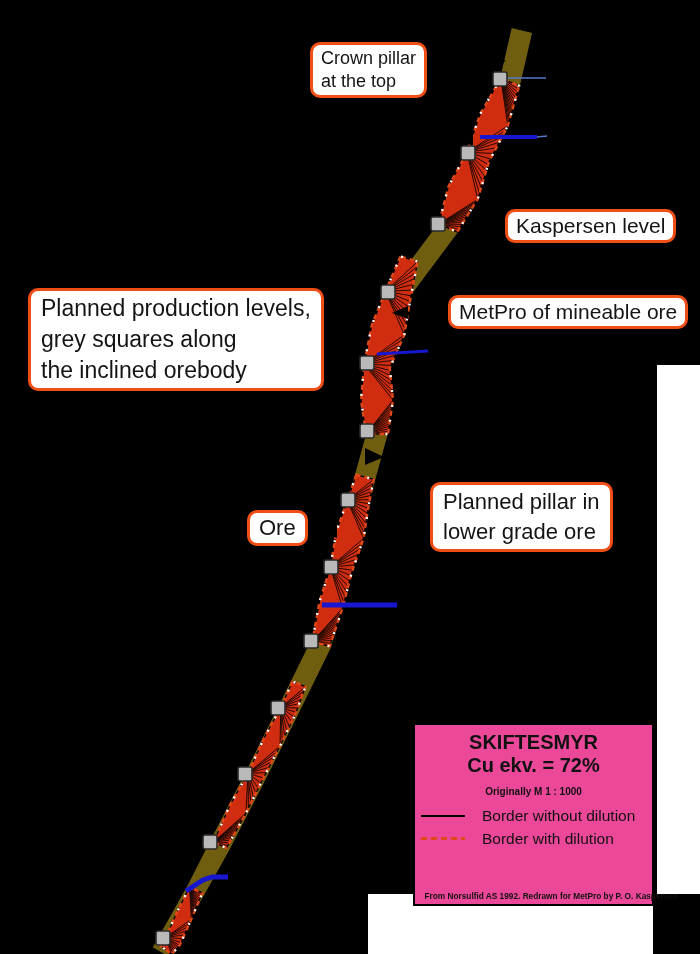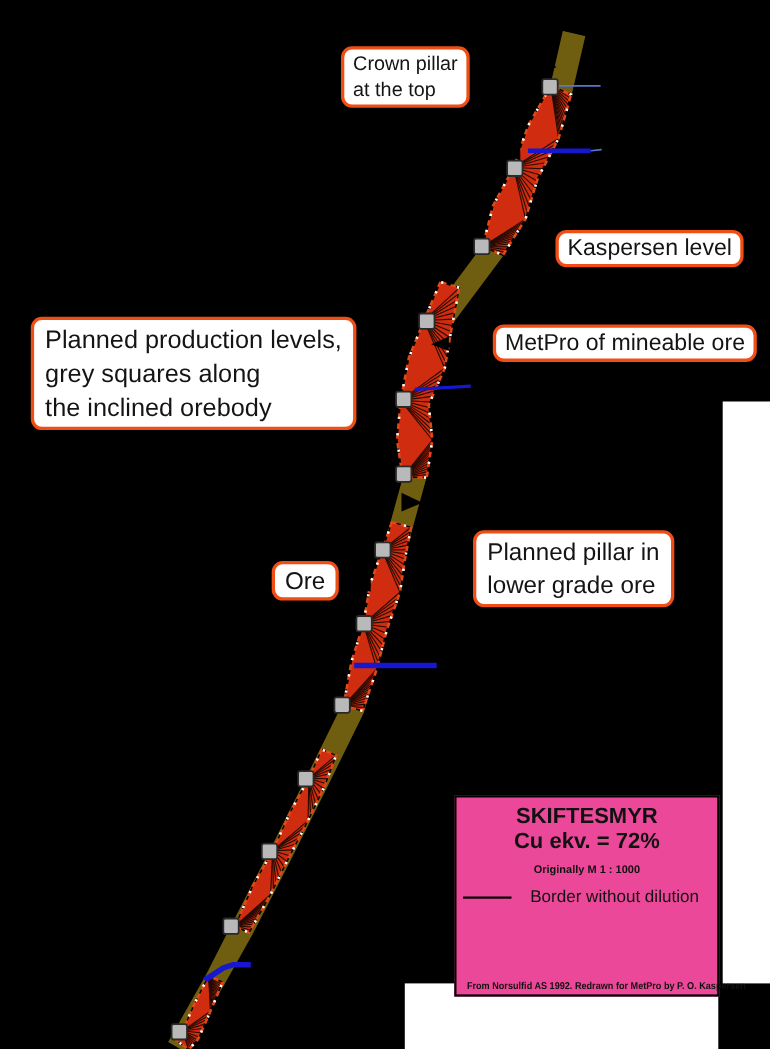--- a/index.html
+++ b/index.html
@@ -338,17 +338,21 @@
 
   <div id="legend">
     <div class="legend-title first">SKIFTESMYR</div>
     <div class="legend-title">Cu ekv. = 72%</div>
     <div class="legend-scale">Originally M 1 : 1000</div>
     <div class="legend-entries">
       <div class="legend-row">
         <span class="sample solid"></span>
         <span>Border without dilution</span>
       </div>
+      <div class="legend-row">
+        <span class="sample dashed"></span>
+        <span>Border with dilution</span>
+      </div>
     </div>
     <div class="legend-credit">From Norsulfid AS 1992. Redrawn for MetPro by P. O. Kaspersen</div>
   </div>
 
 </div>
 
 </body></html>

